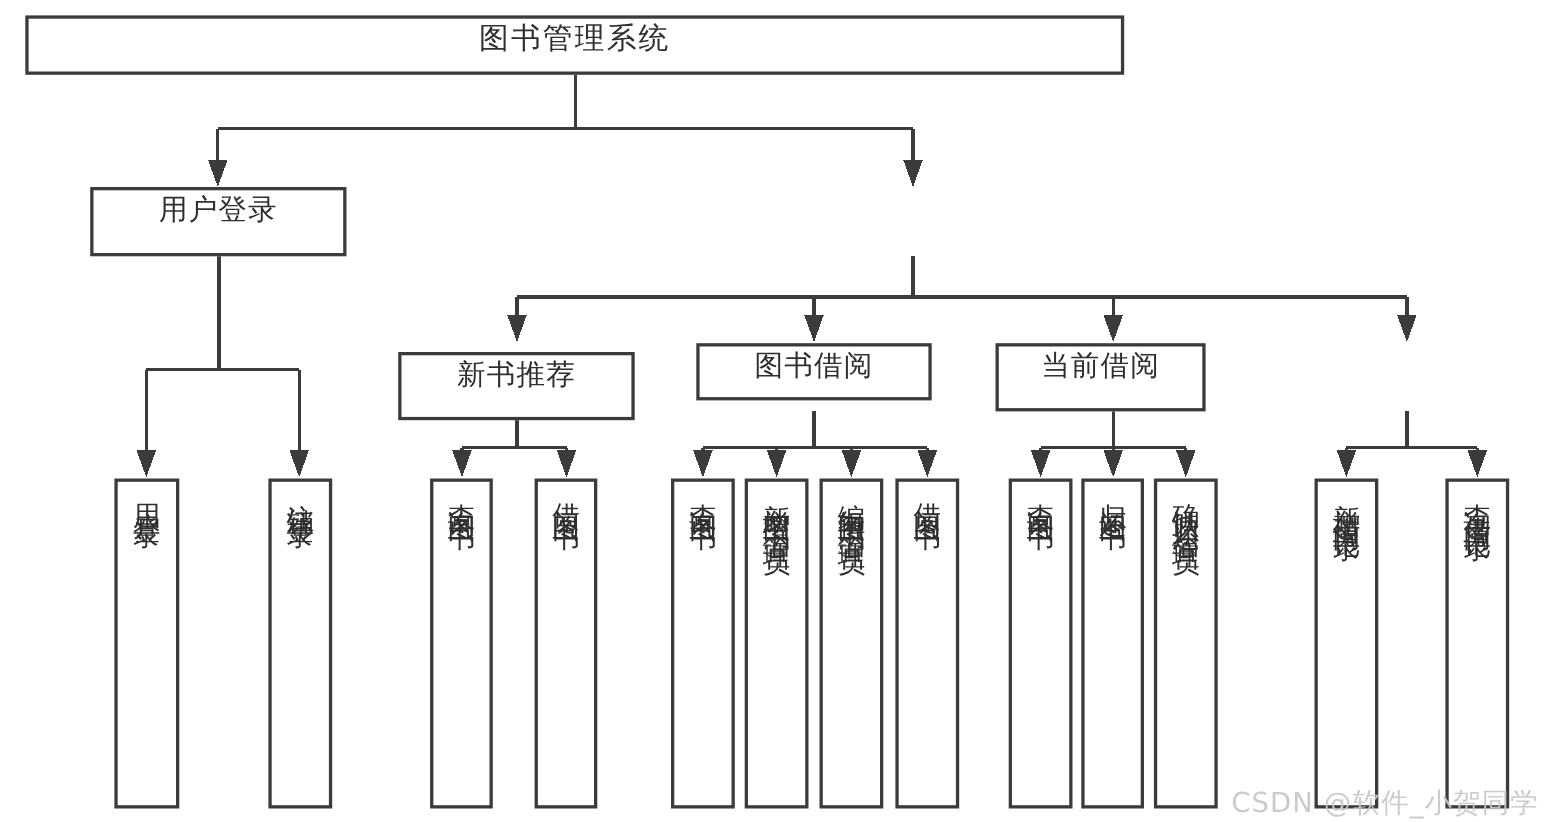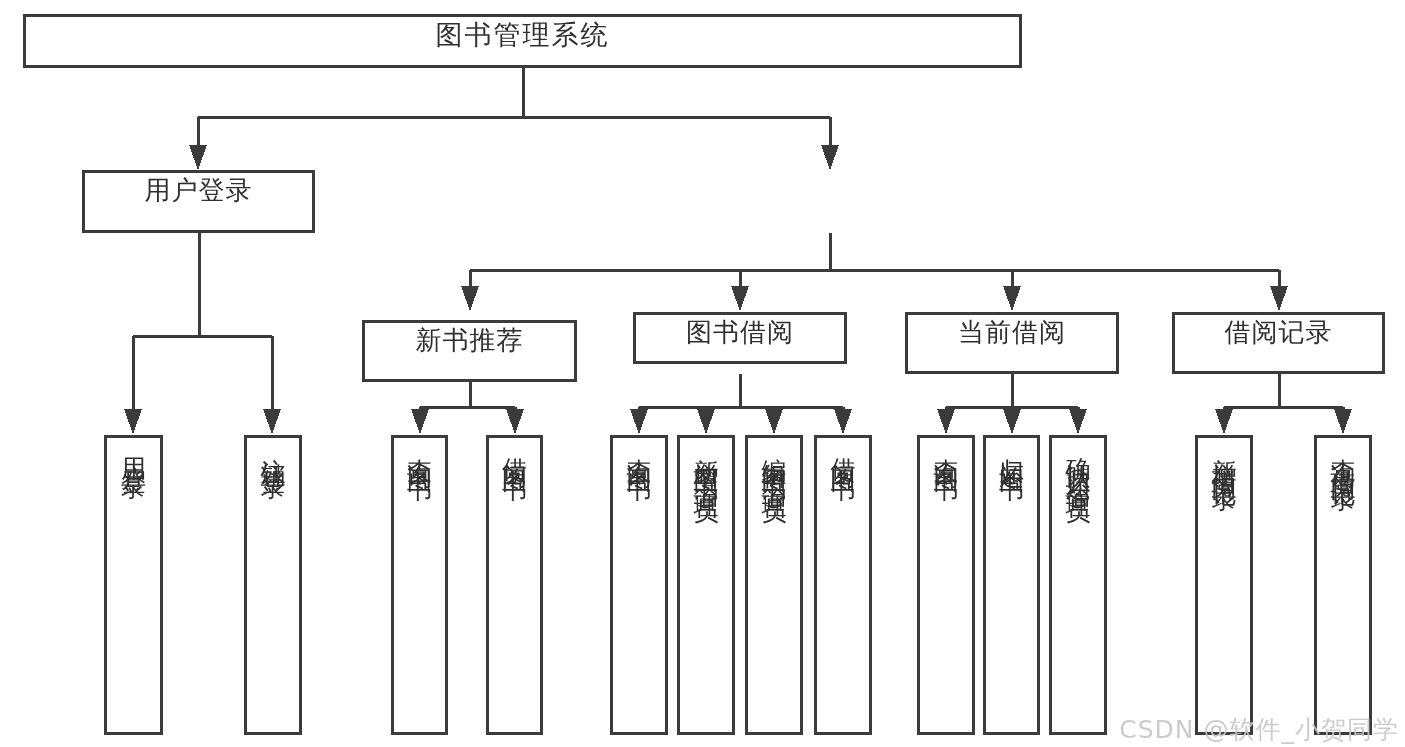--- a/index.html
+++ b/index.html
@@ -82,25 +82,22 @@
   <div class="node h" style="left:82px;top:170px;width:233px;height:63px">
     <span class="label">用户登录</span>
   </div>
 
   <div class="node h" style="left:362px;top:320px;width:215px;height:62px">
     <span class="label">新书推荐</span>
   </div>
   <div class="node h" style="left:633px;top:312px;width:214px;height:52px">
     <span class="label">图书借阅</span>
   </div>
-  <div class="node h" style="left:905px;top:312px;width:214px;height:62px">
+  <div class="node h" style="left:905px;top:312px;width:191px;height:62px">
     <span class="label">当前借阅</span>
-  </div>
-  <div class="node h" style="left:1172px;top:312px;width:213px;height:62px">
-    <span class="label">借阅记录</span>
   </div>
 
   <div class="node leaf" style="left:104px;top:435px;width:59px;height:300px">
     <span class="label">用户登录</span>
   </div>
   <div class="node leaf" style="left:244px;top:435px;width:58px;height:300px">
     <span class="label">注销登录</span>
   </div>
 
   <div class="node leaf" style="left:391px;top:435px;width:57px;height:300px">

